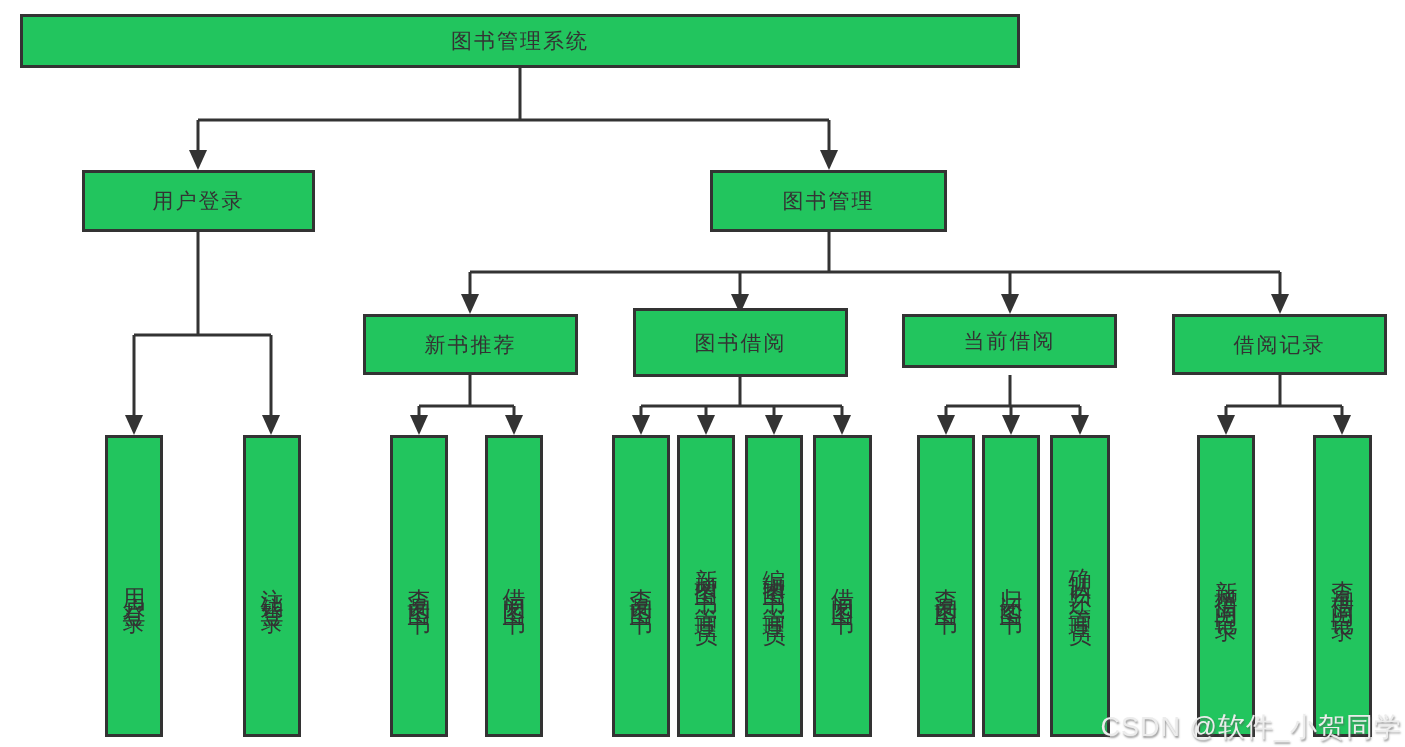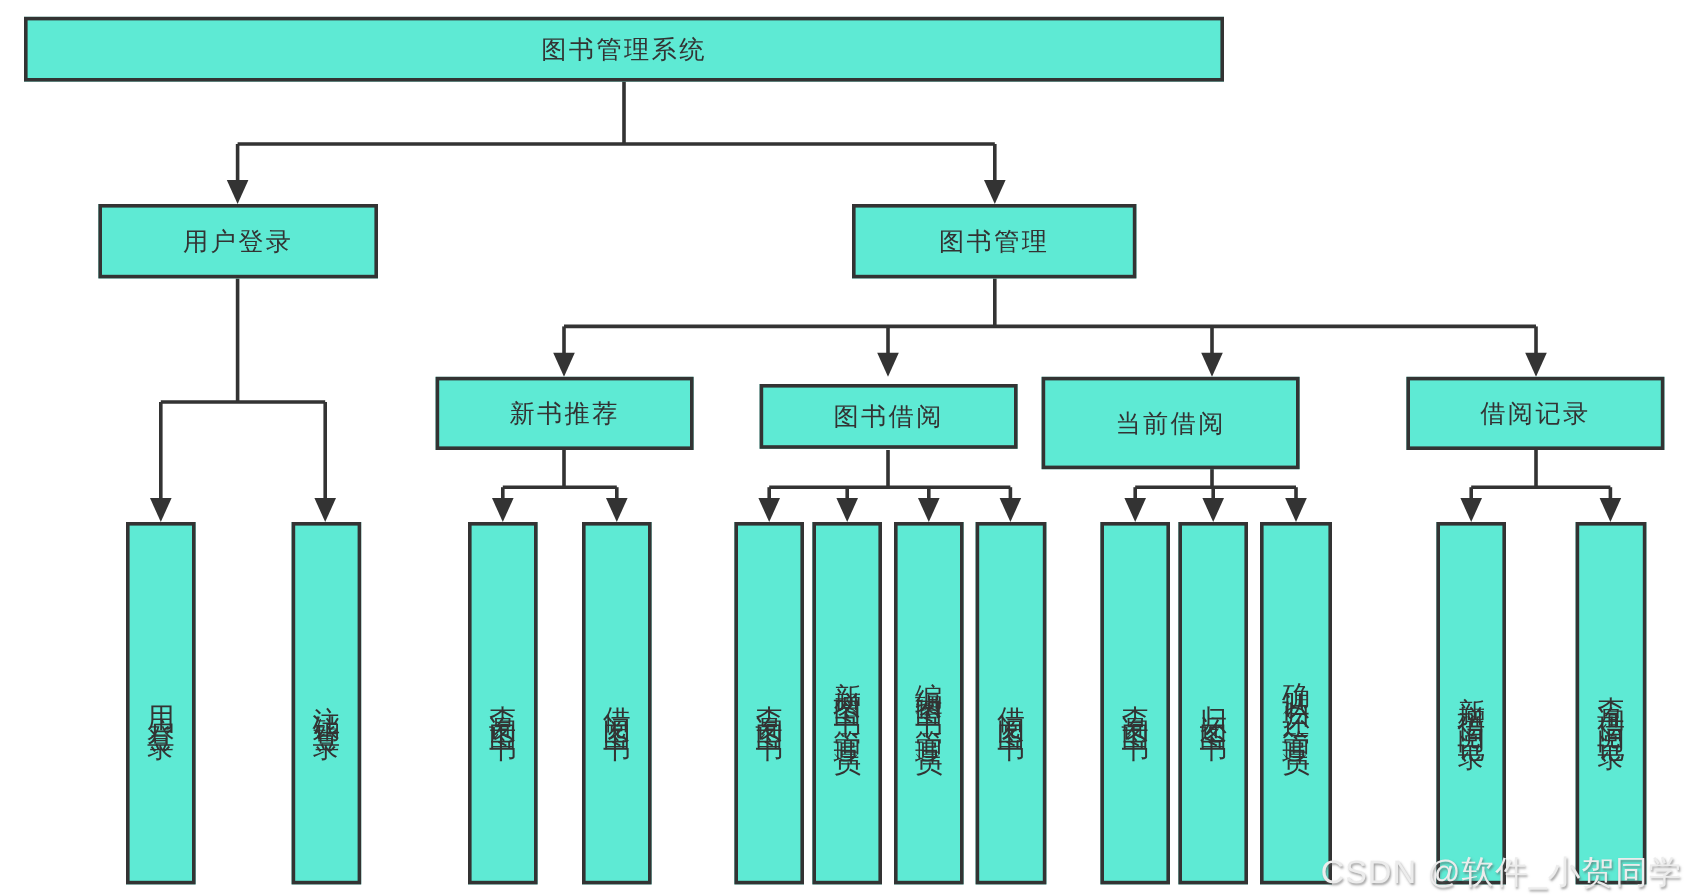--- a/index.html
+++ b/index.html
@@ -14,21 +14,21 @@
   #connectors {
     position: absolute;
     left: 0; top: 0;
     width: 1405px; height: 747px;
     z-index: 1;
   }
   .node {
     position: absolute;
     box-sizing: border-box;
     border: 3px solid #333333;
-    background: #5eead4;
+    background: #22c55e;
     color: #333333;
     display: flex;
     align-items: center;
     justify-content: center;
     z-index: 2;
   }
   .h-node { font-size: 21px; letter-spacing: 2px; }
   .root-node { font-size: 21px; letter-spacing: 2px; }
   .v-node {
     writing-mode: vertical-rl;
@@ -125,22 +125,22 @@
       <polygon points="1333,415 1351,415 1342,435"></polygon>
     </g>
   </svg>
 
   <div class="node root-node" style="left:20px; top:14px; width:1000px; height:54px;">图书管理系统</div>
 
   <div class="node h-node" style="left:82px; top:170px; width:233px; height:62px;">用户登录</div>
   <div class="node h-node" style="left:363px; top:314px; width:215px; height:61px;">新书推荐</div>
 
   <div class="node h-node" style="left:710px; top:170px; width:237px; height:62px;">图书管理</div>
-  <div class="node h-node" style="left:633px; top:320px; width:215px; height:54px;">图书借阅</div>
-  <div class="node h-node" style="left:868px; top:314px; width:215px; height:77px;">当前借阅</div>
+  <div class="node h-node" style="left:633px; top:308px; width:215px; height:69px;">图书借阅</div>
+  <div class="node h-node" style="left:902px; top:314px; width:215px; height:54px;">当前借阅</div>
   <div class="node h-node" style="left:1172px; top:314px; width:215px; height:61px;">借阅记录</div>
 
   <div class="node v-node" style="left:105px; top:435px; width:58px; height:302px;">用户登录</div>
   <div class="node v-node" style="left:243px; top:435px; width:58px; height:302px;">注销登录</div>
 
   <div class="node v-node" style="left:390px; top:435px; width:58px; height:302px;">查询图书</div>
   <div class="node v-node" style="left:485px; top:435px; width:58px; height:302px;">借阅图书</div>
 
   <div class="node v-node" style="left:612px; top:435px; width:58px; height:302px;">查询图书</div>
   <div class="node v-node" style="left:677px; top:435px; width:58px; height:302px;">新增图书（管理员）</div>

